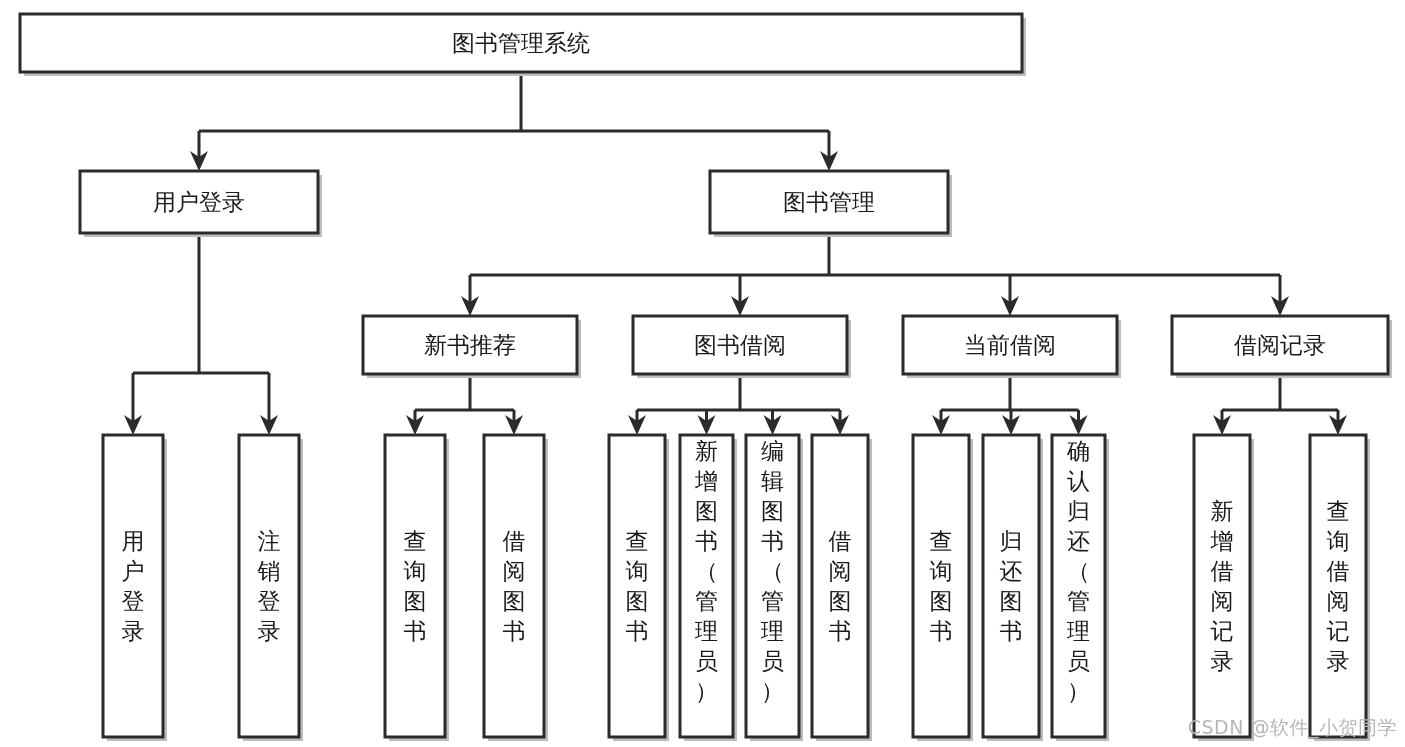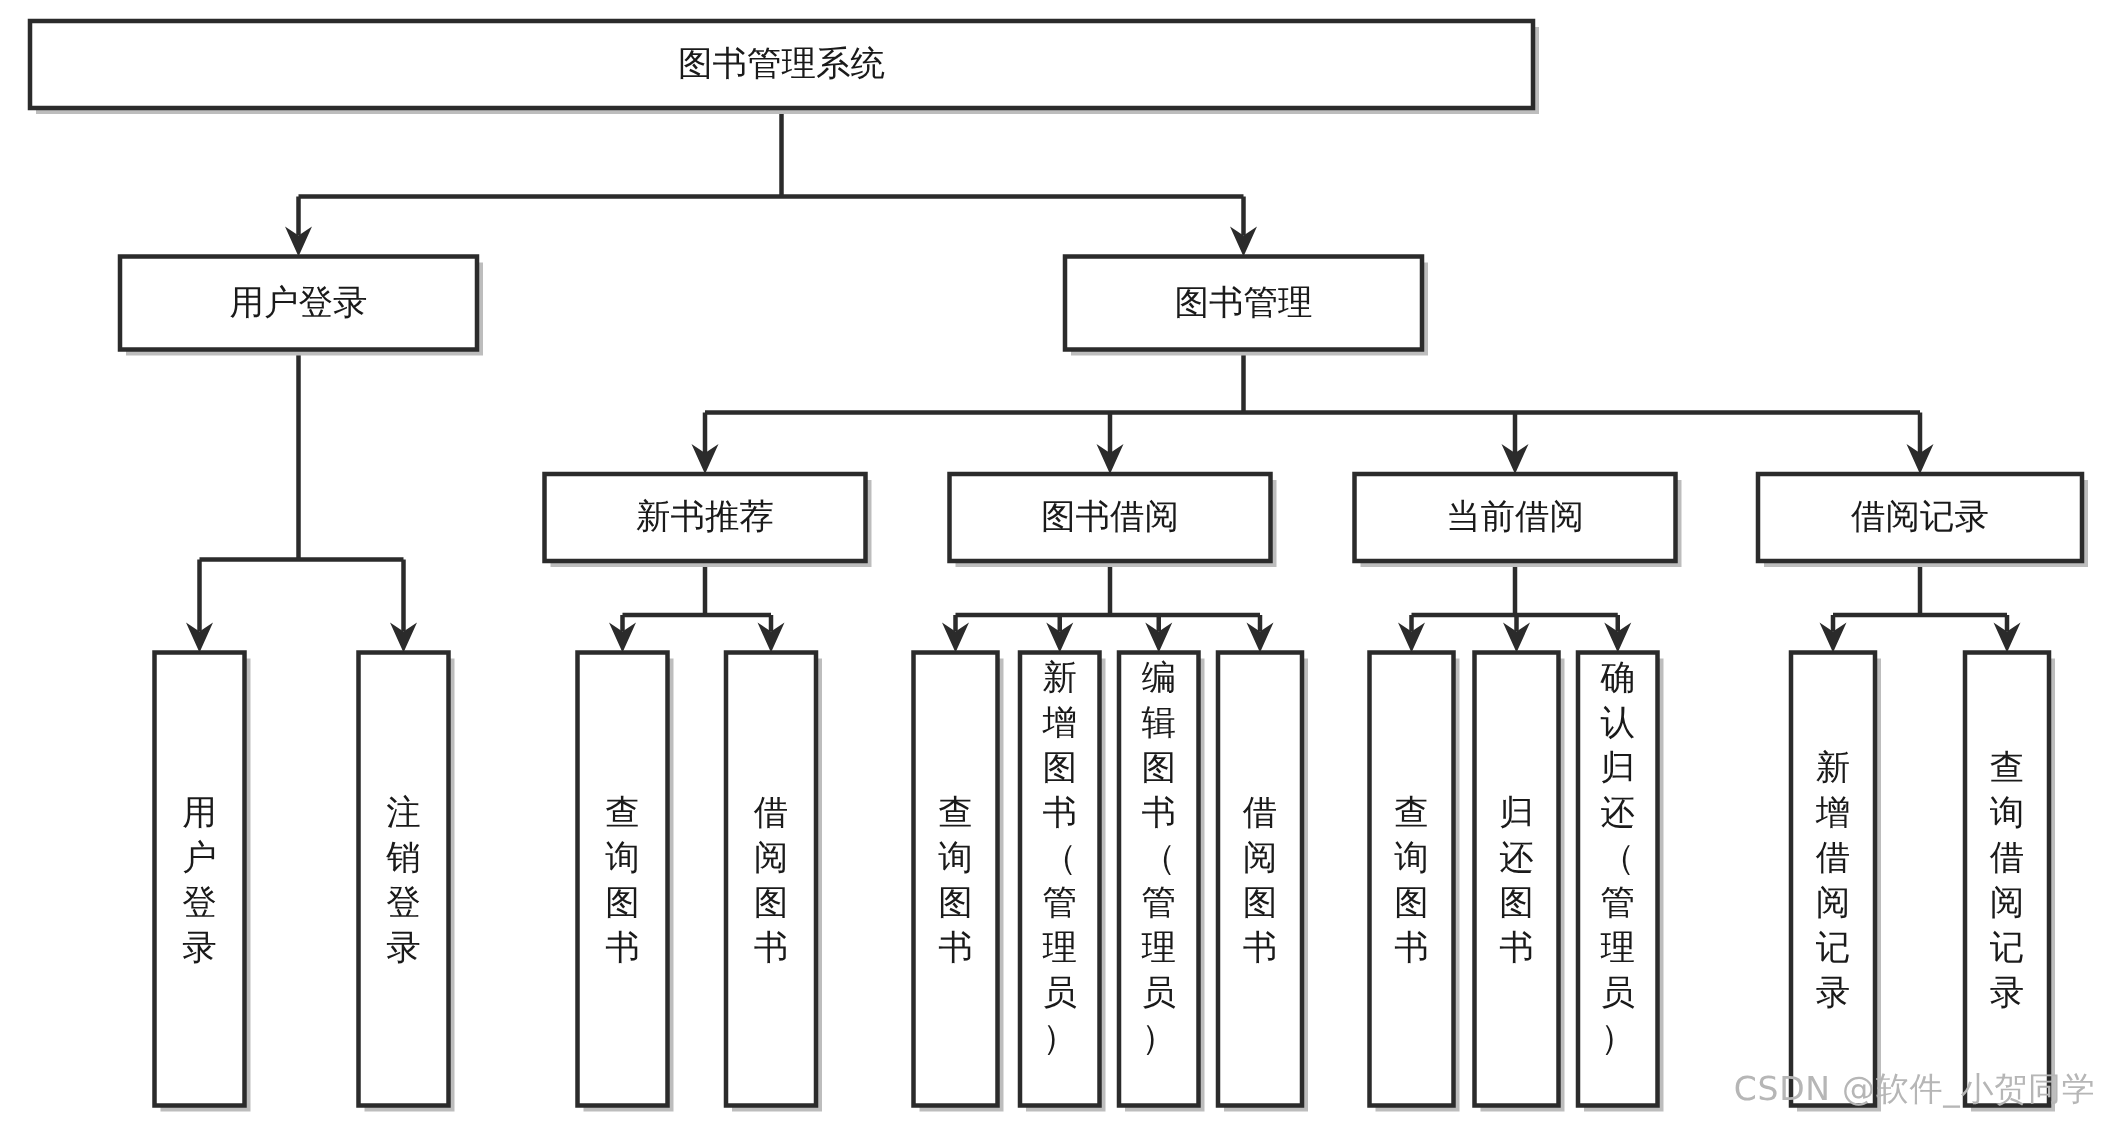--- a/index.html
+++ b/index.html
@@ -17,21 +17,21 @@
     font-size:23px;fill:#1a1a1a;text-anchor:middle;
     dominant-baseline:middle;
   }
   .vnode-label{
     font-family:"DejaVu Sans","Liberation Sans",sans-serif;
     font-size:23px;fill:#1a1a1a;text-anchor:middle;
   }
   .watermark{
     position:absolute;right:8px;bottom:6px;
     font-family:"DejaVu Sans","Liberation Sans",sans-serif;
-    font-size:22px;color:#b6b6b6;letter-spacing:.5px;
+    font-size:19px;color:#b6b6b6;letter-spacing:.5px;
     white-space:nowrap;pointer-events:none;
   }
 </style>
 </head>
 <body>
 
 <svg id="canvas" viewBox="0 0 1405 747" xmlns="http://www.w3.org/2000/svg">
   <g id="edges-layer">
       <path d="M 521 72 L 521 131" class="edge"></path>
       <path d="M 199 131 L 829 131" class="edge"></path>

